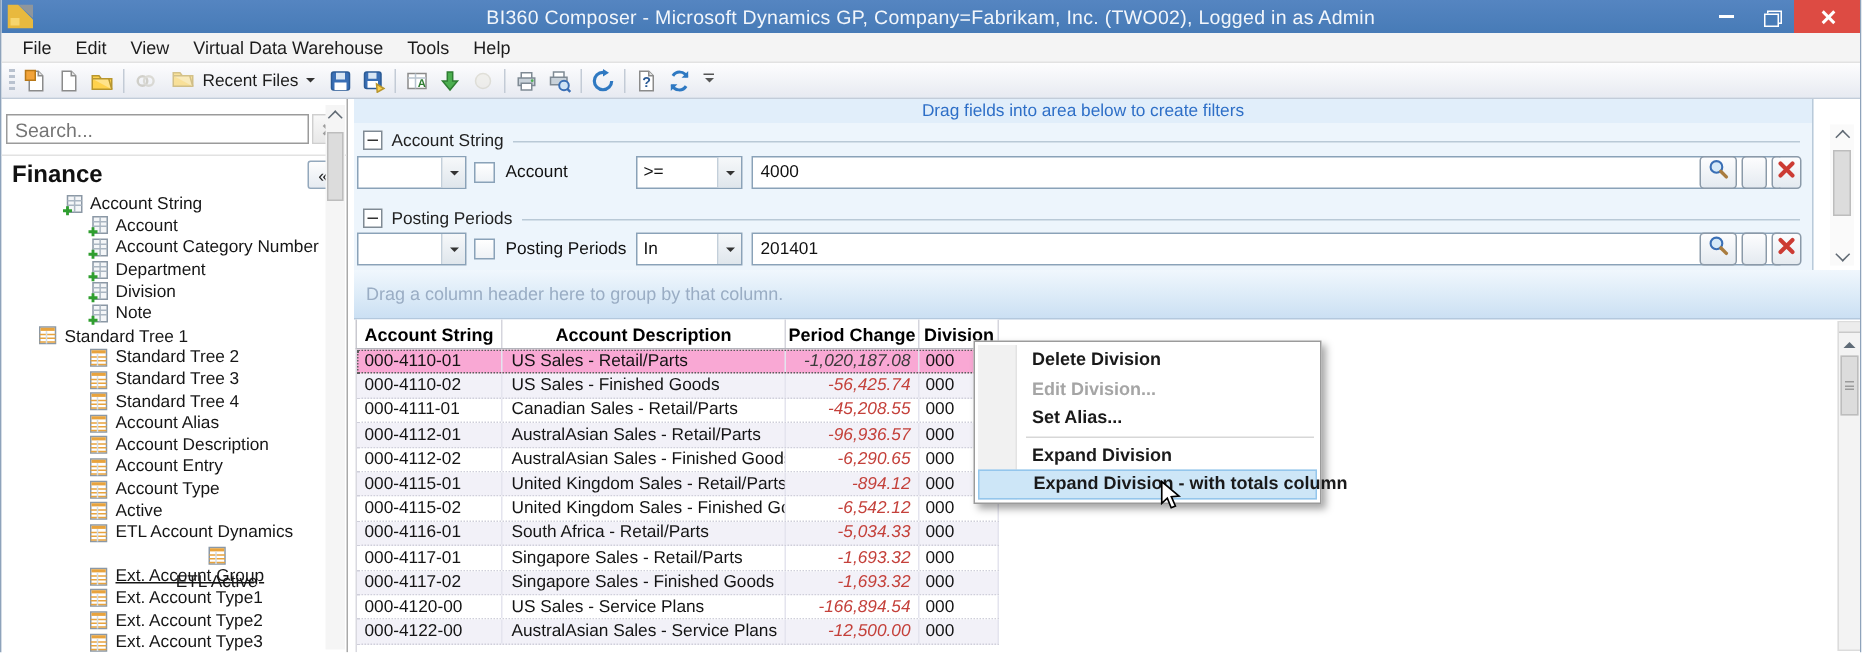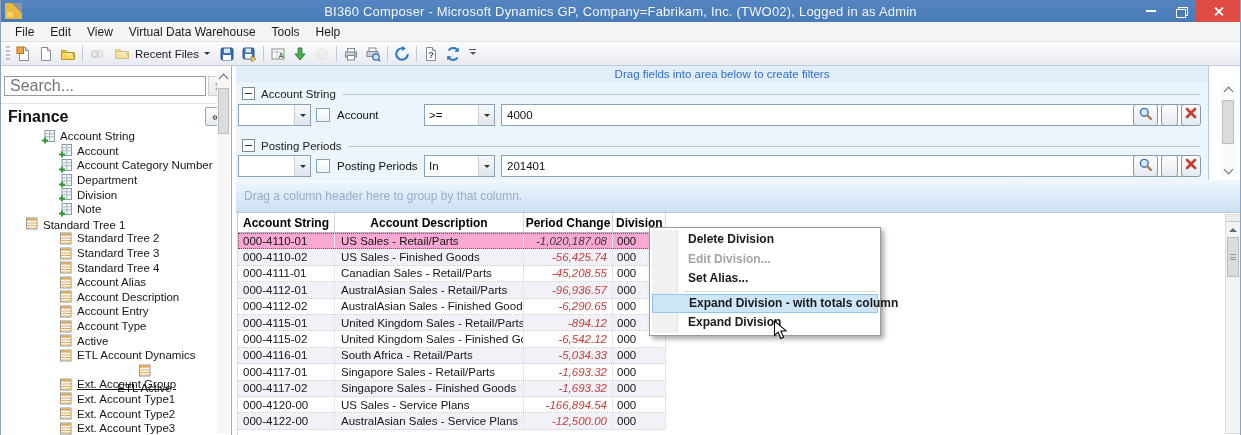--- a/index.html
+++ b/index.html
@@ -33,21 +33,21 @@
   .tb-sep{width:1px;height:16px;background:#c3cbd6;margin:0 3px;}
   .tb-text-btn{display:flex;align-items:center;gap:5px;height:20px;padding:0 6px;font-size:11.5px;color:#1c1c1c;background:transparent;border:0;}
   .dd-tri{width:0;height:0;border:3.5px solid transparent;border-top-color:#333;margin-top:3px;}
   .tb-overflow{display:flex;flex-direction:column;align-items:center;justify-content:center;width:14px;height:20px;margin-left:2px;}
   .tb-overflow .bar{width:7px;height:1.5px;background:#555;margin-bottom:2px;}
   .tb-overflow .tri{width:0;height:0;border:3.5px solid transparent;border-top-color:#555;}
 
   
   .sidebar{position:absolute;left:0;top:66px;width:231px;bottom:0;background:#fff;border-right:1px solid #a9a9a9;}
   .search-row{position:absolute;left:0;top:10px;width:100%;height:20px;}
-  .search-input{position:absolute;left:3px;top:0;width:202px;height:20px;border:1px solid #9b9b9b;font-size:16px;color:#8b8b8b;padding:0 5px;background:#fff;}
+  .search-input{position:absolute;left:3px;top:0;width:202px;height:20px;border:1px solid #9b9b9b;font-size:13px;color:#8b8b8b;padding:0 5px;background:#fff;}
   .search-clear{position:absolute;left:207px;top:0;width:21px;height:20px;border:1px solid #cfcfcf;background:linear-gradient(#f8f8f8,#e8e8e8);display:flex;align-items:center;justify-content:center;}
   .gray-x{position:relative;width:9px;height:9px;}
   .gray-x::before,.gray-x::after{content:"";position:absolute;left:4px;top:0;width:2px;height:9px;background:#9d9d9d;}
   .gray-x::before{transform:rotate(45deg);} .gray-x::after{transform:rotate(-45deg);}
   .panel-header{position:absolute;left:0;top:37px;width:100%;height:26px;border-top:1px solid #e2e2e2;display:flex;align-items:center;}
   .panel-title{font-size:16px;font-weight:bold;color:#111;padding-left:7px;}
   .collapse-btn{position:absolute;right:5px;top:3px;width:21px;height:19px;border:1px solid #93a8bc;border-radius:2px;background:linear-gradient(#fdfdfd,#e6ebf1);font-size:12px;color:#222;display:flex;align-items:center;justify-content:center;line-height:1;}
   .tree{position:absolute;left:0;top:63px;right:0;bottom:0;overflow:hidden;}
   .tree-item{height:14.6px;display:flex;align-items:center;gap:4px;font-size:11.5px;color:#161616;white-space:nowrap;}
   .tree-item .ticon{width:15px;height:15px;flex:0 0 15px;display:flex;align-items:center;}
@@ -716,22 +716,22 @@
         </div>
     </div>
   </div>
 
   <div class="context-menu" id="contextMenu">
     <div class="cm-gutter"></div>
   <div class="cm-item">Delete Division</div>
       <div class="cm-item disabled">Edit Division...</div>
       <div class="cm-item">Set Alias...</div>
       <div class="cm-sep"></div>
+      <div class="cm-item">Expand Division</div>
       <div class="cm-item highlighted">Expand Division - with totals column</div>
-      <div class="cm-item">Expand Division</div>
     </div>
 
   <div class="cursor">
     <svg width="16" height="21" viewBox="0 0 16 21">
         <path d="M1.5 1l0 14.5 3.7-3.4 2.6 6.4 2.8-1.2-2.7-6.2 5.1-.4z" fill="#fff" stroke="#000" stroke-width="1.1"></path>
       </svg>
   </div>
 
 </div>
 

